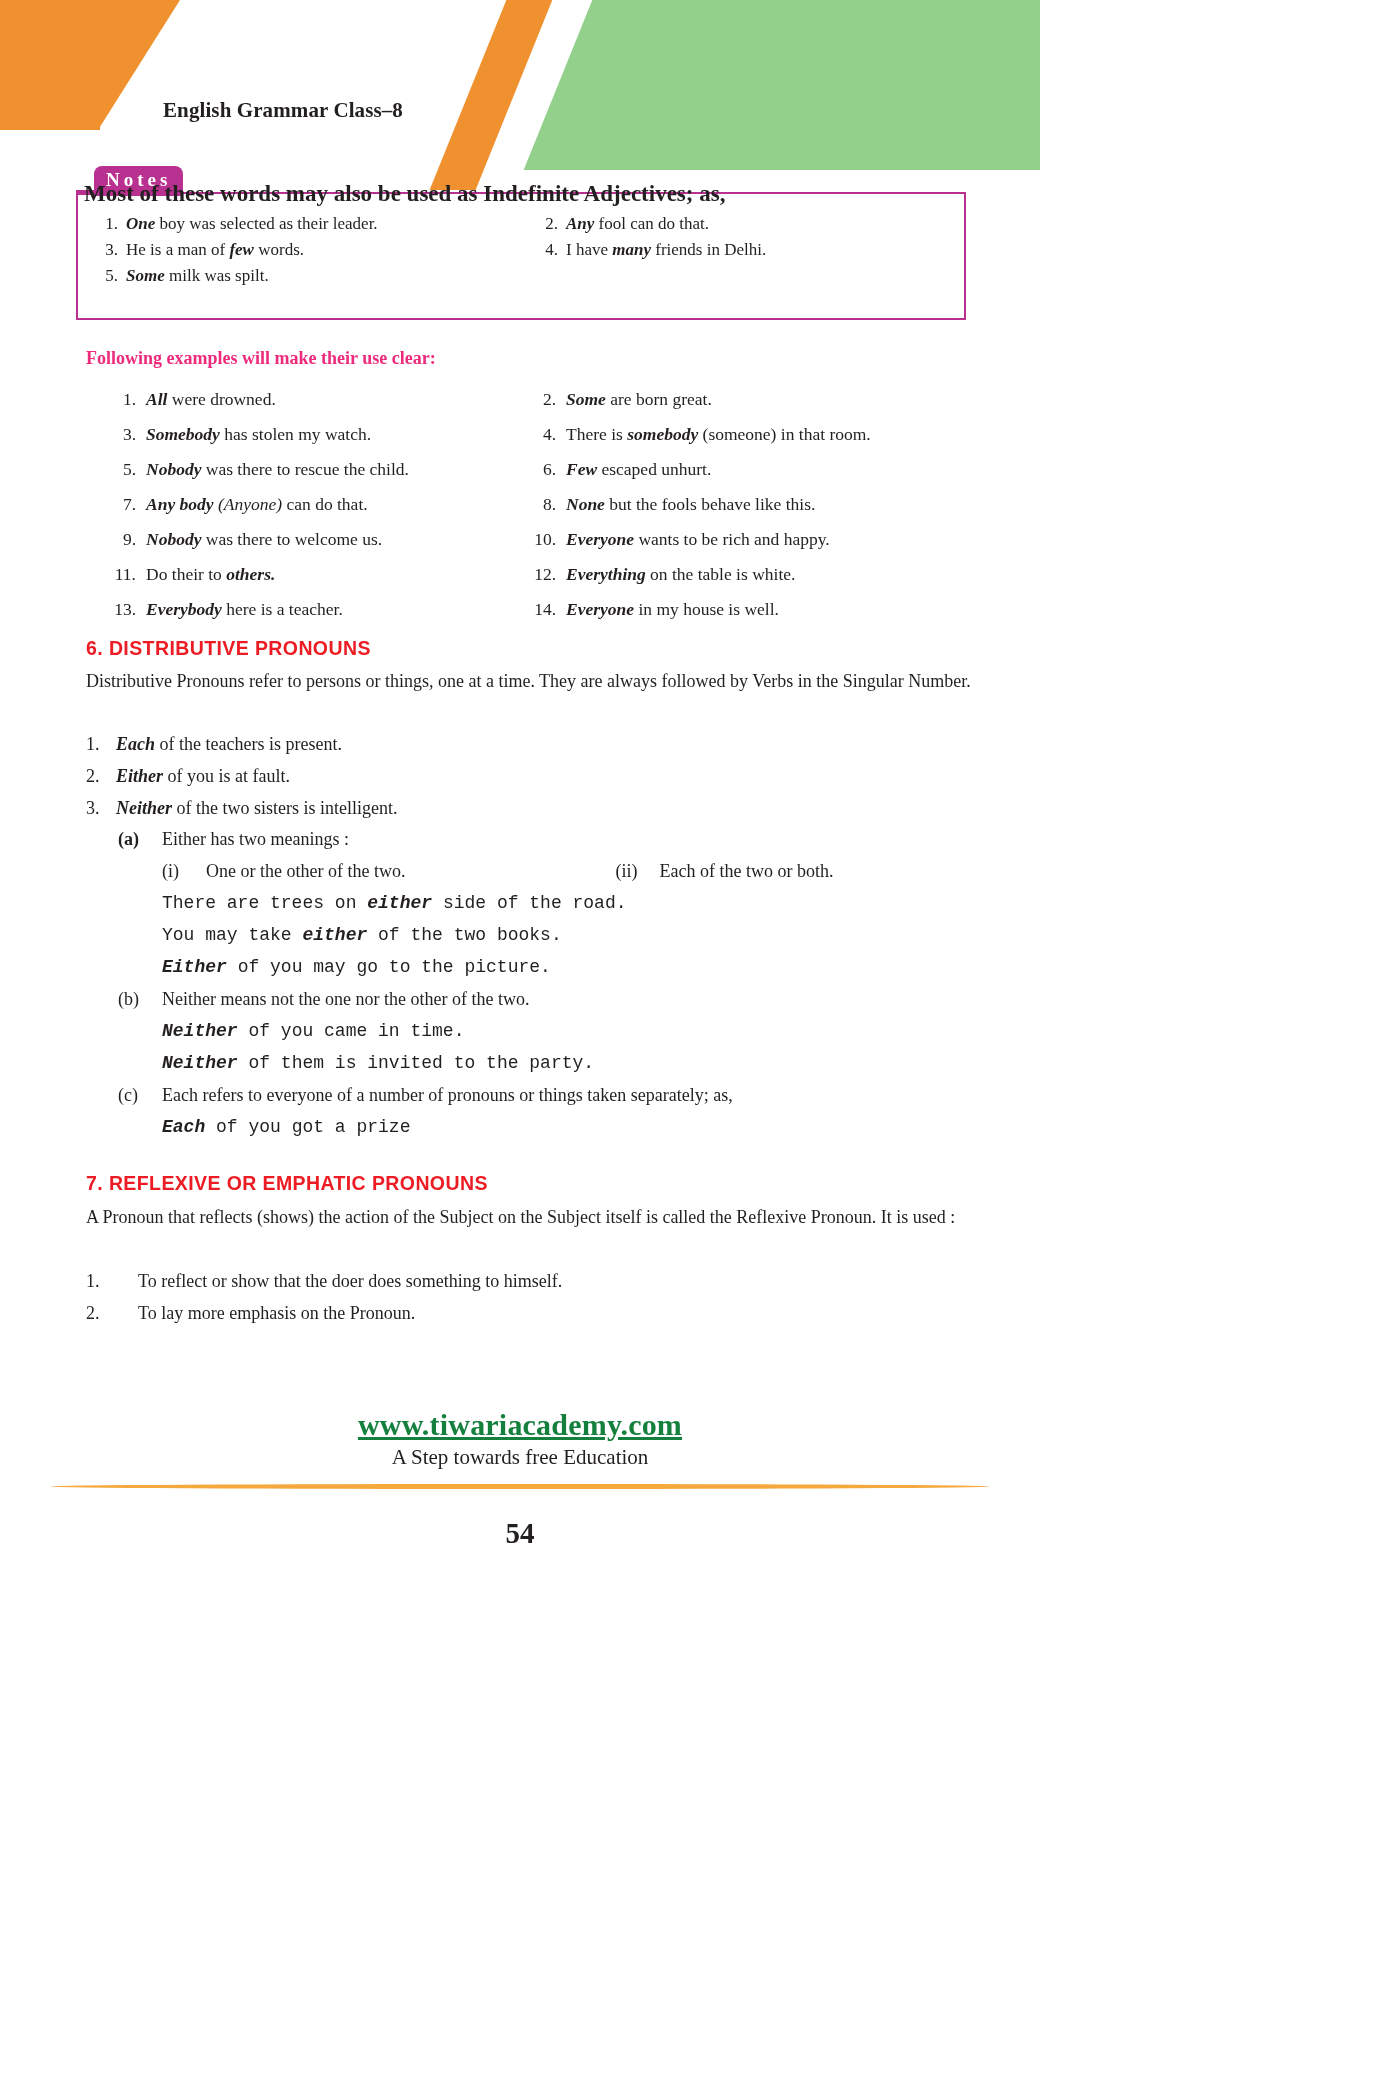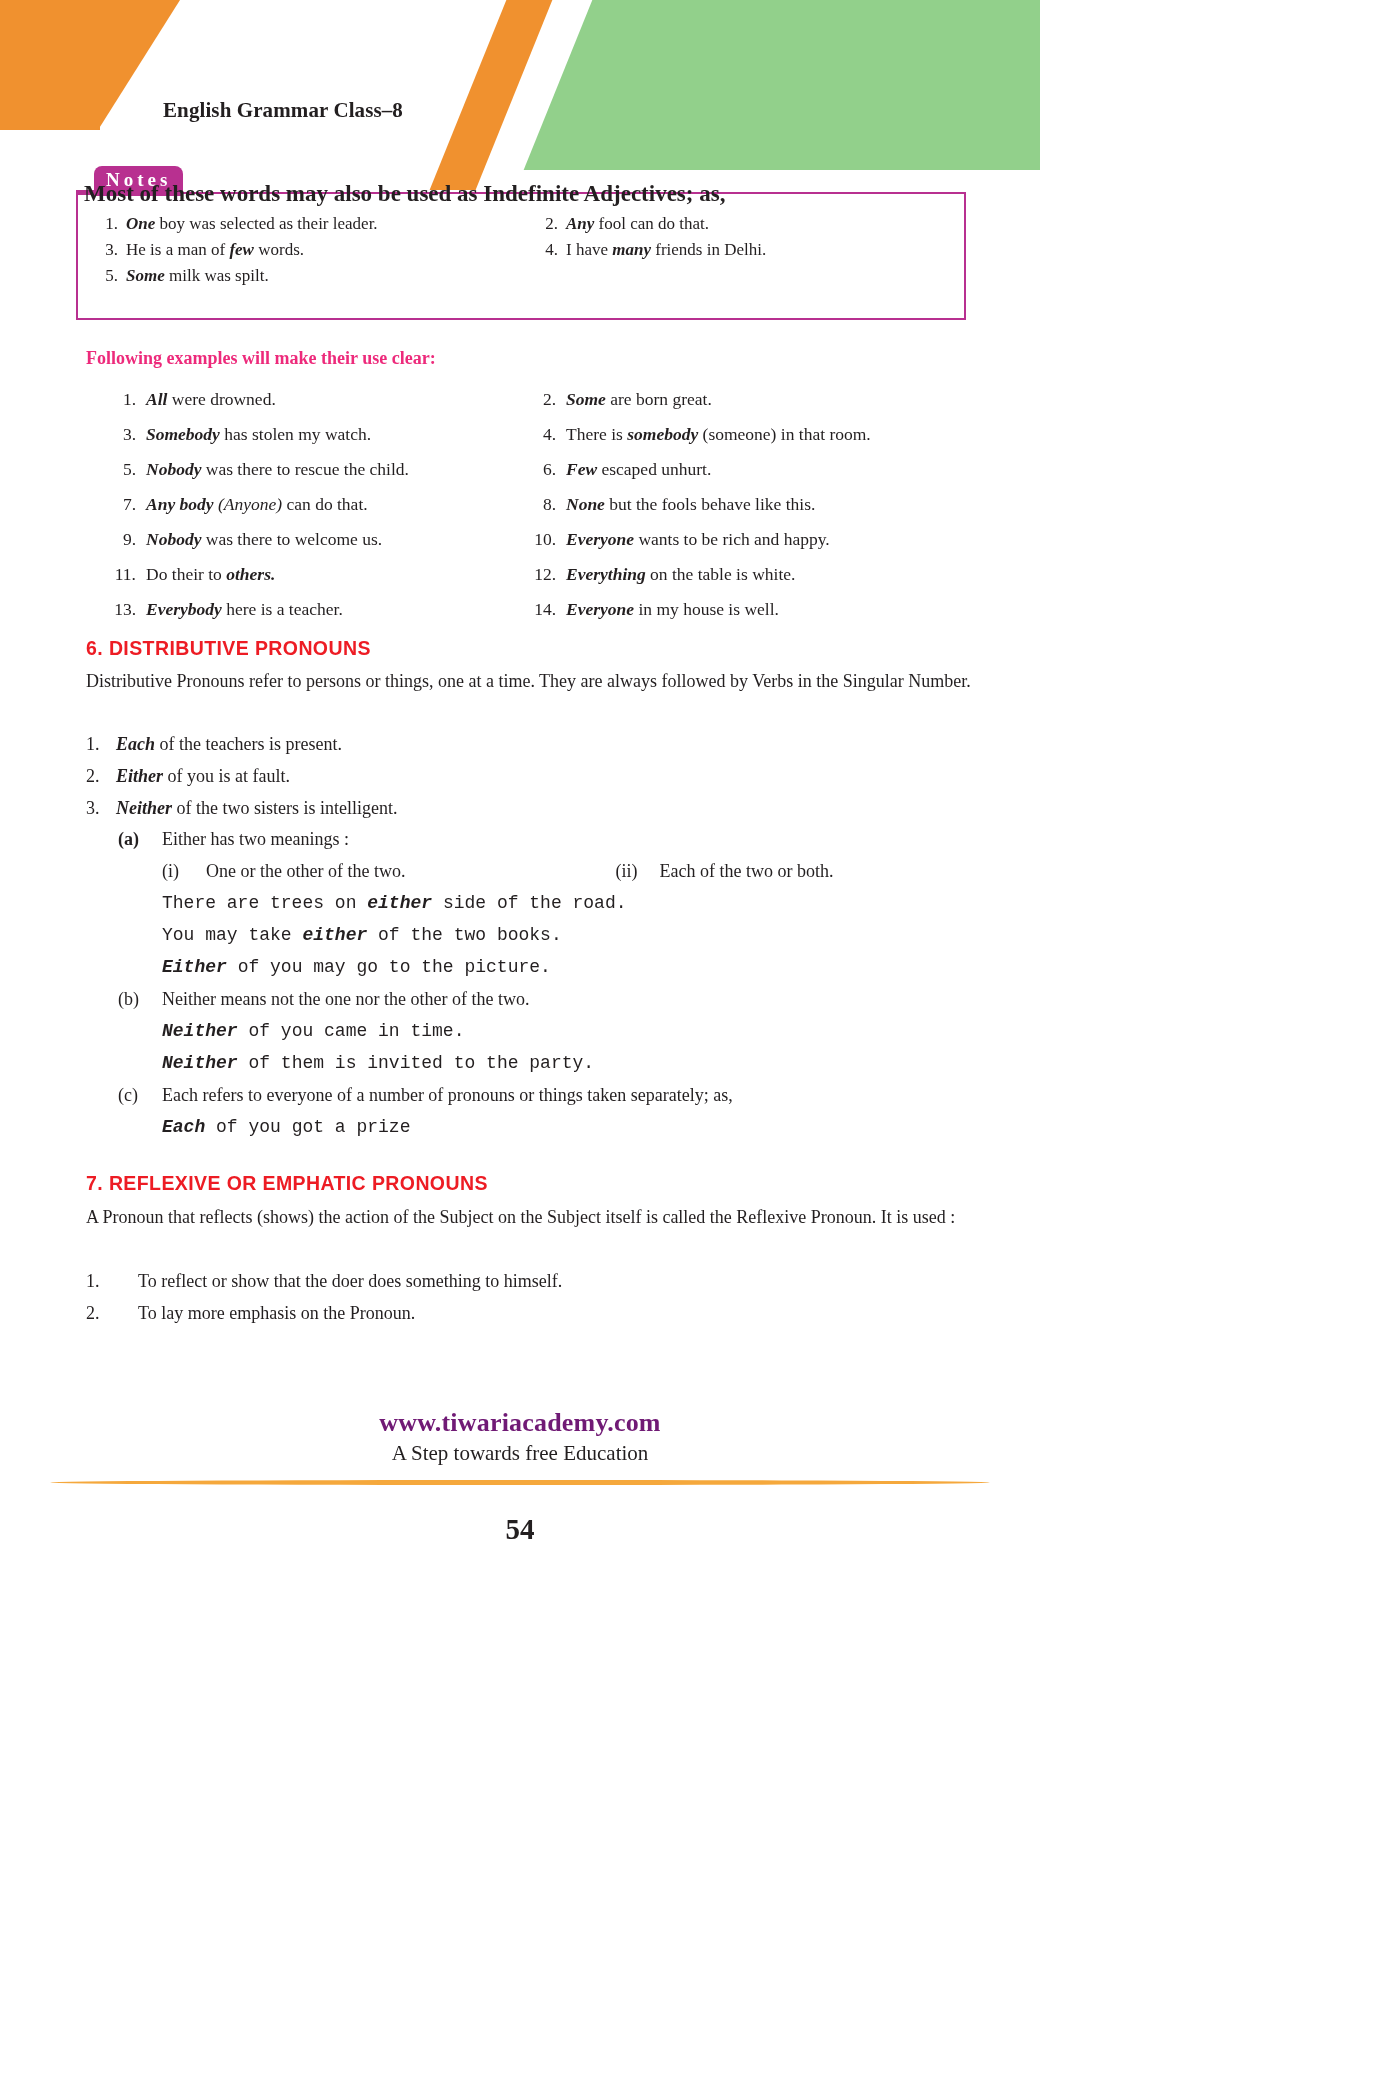--- a/index.html
+++ b/index.html
@@ -329,24 +329,25 @@
 
   
   .footer {
     position: absolute;
     left: 0;
     top: 1408px;
     width: 1040px;
     text-align: center;
   }
   .footer-url {
-    font-size: 26px;
-    font-weight: bold;
-    color: #701a75;
+    font-size: 30px;
+    font-weight: bold;
+    color: #15803d;
     letter-spacing: 0.2px;
+    text-decoration: underline;
   }
   .footer-tag {
     font-size: 21px;
     color: #231F20;
     margin-top: 3px;
   }
   .footer-rule {
     margin: 14px auto 0 auto;
     width: 940px;
     height: 5px;

